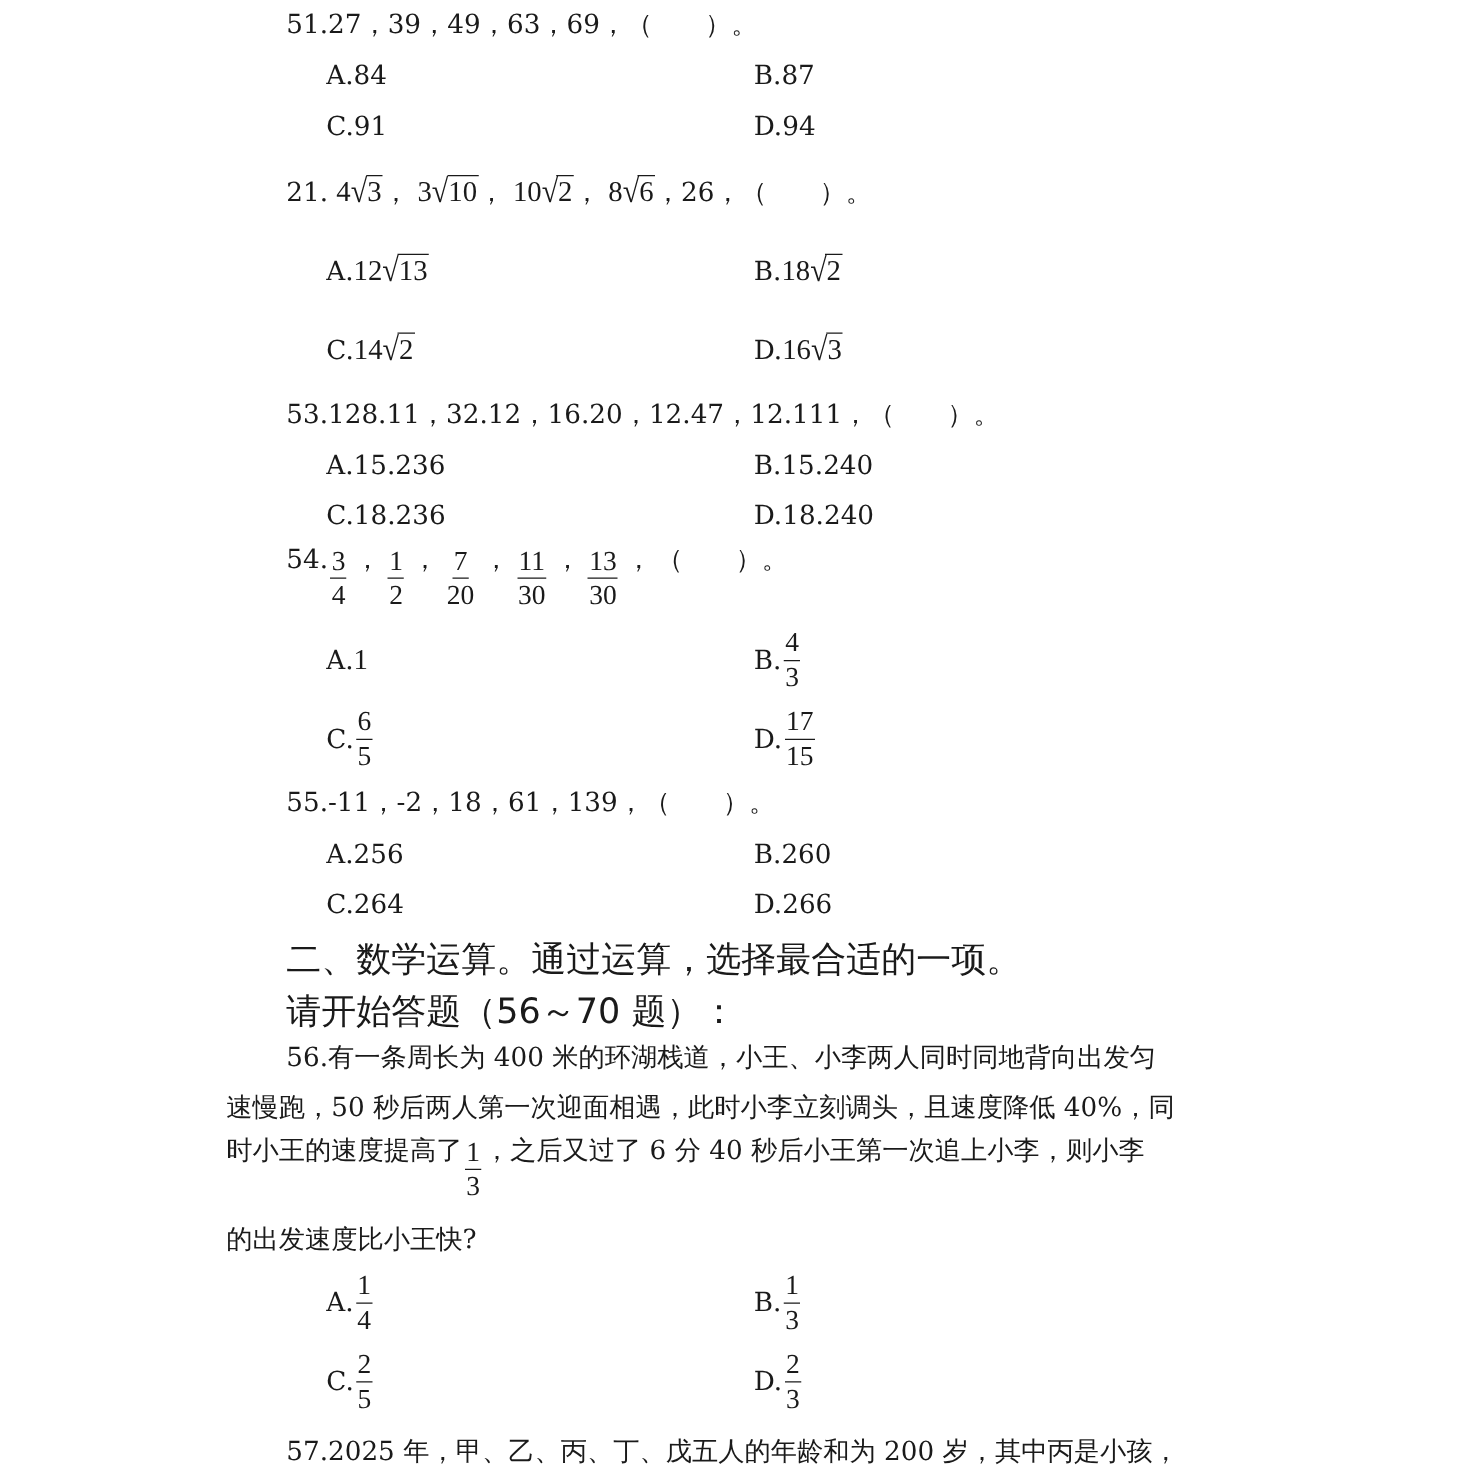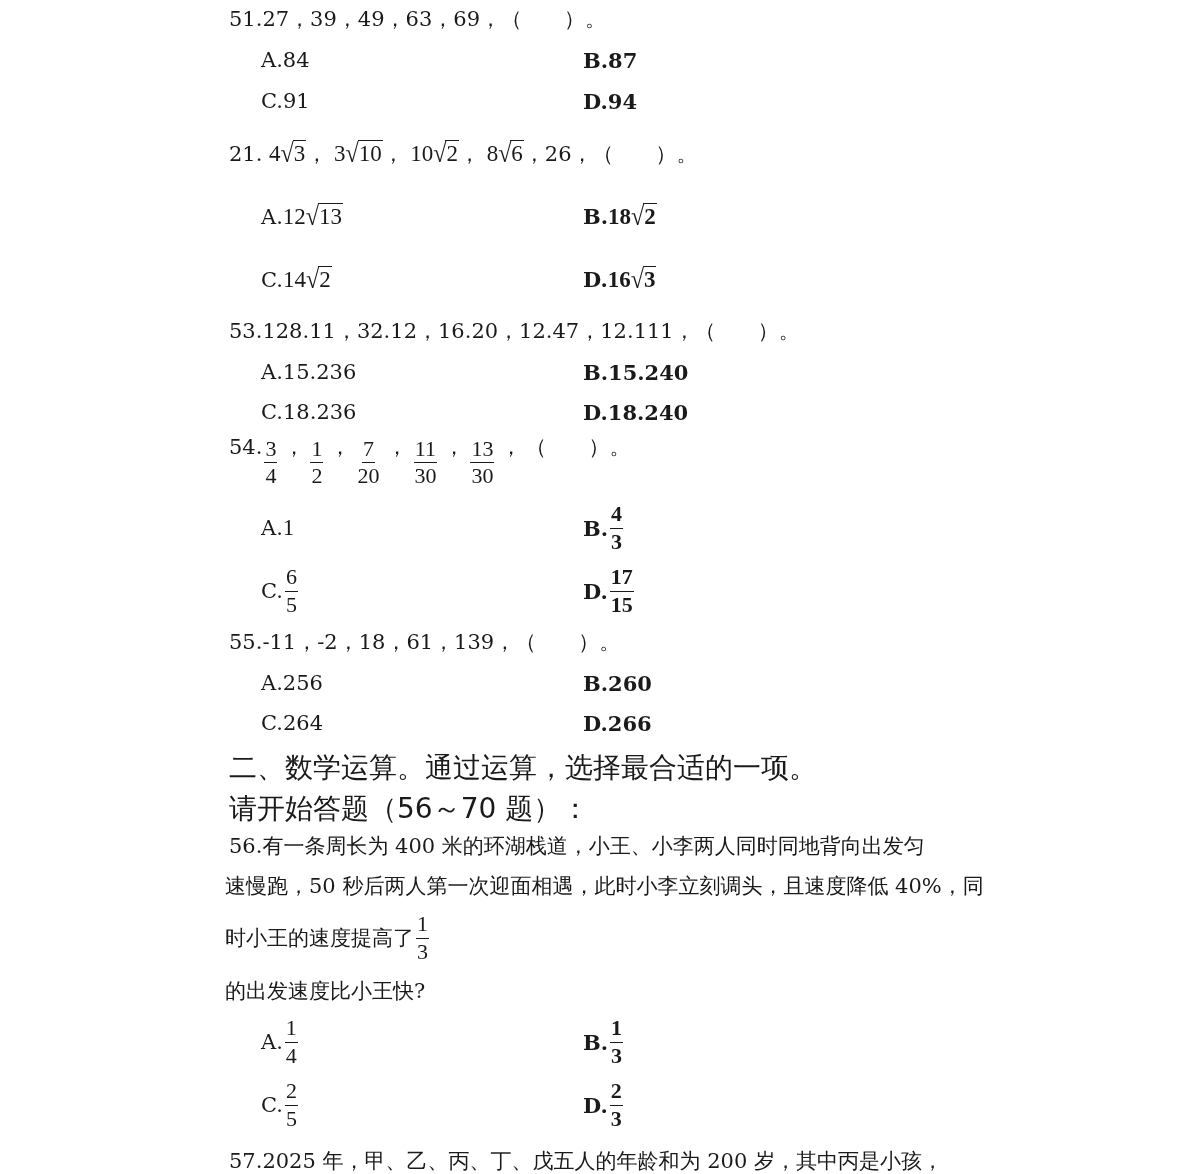--- a/index.html
+++ b/index.html
@@ -4,30 +4,30 @@
 <style>
   html, body { margin: 0; padding: 0; background: #ffffff; }
   body {
     width: 1179px; height: 1174px; position: relative; overflow: hidden;
     font-family: "DejaVu Serif", "Liberation Serif", serif;
     color: #1a1a1a; font-size: 21px;
   }
   .ln { position: absolute; white-space: nowrap; line-height: 1; }
   .q { left: 229px; }
   .optL { left: 229px; margin-left: 32px; }
-  .optR { left: 583px; font-weight: bold; }
+  .optR { left: 603px; }
   .math { font-family: "Liberation Serif", "DejaVu Serif", serif; font-size: 23px; }
   .sqrt { display: inline-block; position: relative; }
   .sqrt .rad { display: inline-block; font-size: 24px; transform: scaleY(1.1); margin-right: -1px; }
   .sqrt .under { display: inline-block; border-top: 1.6px solid #1a1a1a; padding: 1px 1px 0 1px; line-height: 1; }
   .frac { display: inline-flex; flex-direction: column; align-items: center; vertical-align: middle; font-family: "Liberation Serif", "DejaVu Serif", serif; font-size: 22px; line-height: 1.1; margin: 0 2px; }
   .frac .num { padding: 0 1px 1px 1px; border-bottom: 1.3px solid #1a1a1a; }
   .frac .den { padding: 1px 1px 0 1px; }
   .bold { font-family: "DejaVu Sans", "Liberation Sans", sans-serif; font-weight: normal; font-size: 28px; }
-  .para { left: 181px; width: 840px; font-size: 21px; margin-left: 44px; }
+  .para { left: 181px; width: 840px; font-size: 21px; }
   .sep { margin: 0 4px; }
 </style>
 </head>
 <body>
 
 <div class="ln q" style="top:9px">51.27，39，49，63，69，（　　）。</div>
 <div class="ln optL" style="top:50px">A.84</div>
 <div class="ln optR" style="top:50px">B.87</div>
 <div class="ln optL" style="top:91px">C.91</div>
 <div class="ln optR" style="top:91px">D.94</div>
@@ -116,26 +116,27 @@
 <div class="ln optL" style="top:673px">A.256</div>
 <div class="ln optR" style="top:673px">B.260</div>
 <div class="ln optL" style="top:713px">C.264</div>
 <div class="ln optR" style="top:713px">D.266</div>
 
 <div class="ln q bold" style="top:754px">二、数学运算。通过运算，选择最合适的一项。</div>
 <div class="ln q bold" style="top:795px">请开始答题（56～70 题）：</div>
 
 <div class="ln q" style="top:836px">56.有一条周长为 400 米的环湖栈道，小王、小李两人同时同地背向出发匀</div>
 <div class="ln para" style="top:876px">速慢跑，50 秒后两人第一次迎面相遇，此时小李立刻调头，且速度降低 40%，同</div>
-<div class="ln para" style="top:910px; display:flex; align-items:center; height:56px">
+<div class="ln para" style="top:910px; display:flex; align-items:flex-start; height:56px">
   <span>时小王的速度提高了</span>
     <span class="frac">
       <span class="num">1</span>
       <span class="den">3</span>
     </span>
+    <span>，之后又过了 6 分 40 秒后小王第一次追上小李，则小李</span>
 </div>
 <div class="ln para" style="top:981px">的出发速度比小王快?</div>
 
 <div class="ln optL" style="top:1014px; display:flex; align-items:center; height:56px">
   <span>A.</span>
     <span class="frac">
       <span class="num">1</span>
       <span class="den">4</span>
     </span>
 </div>

